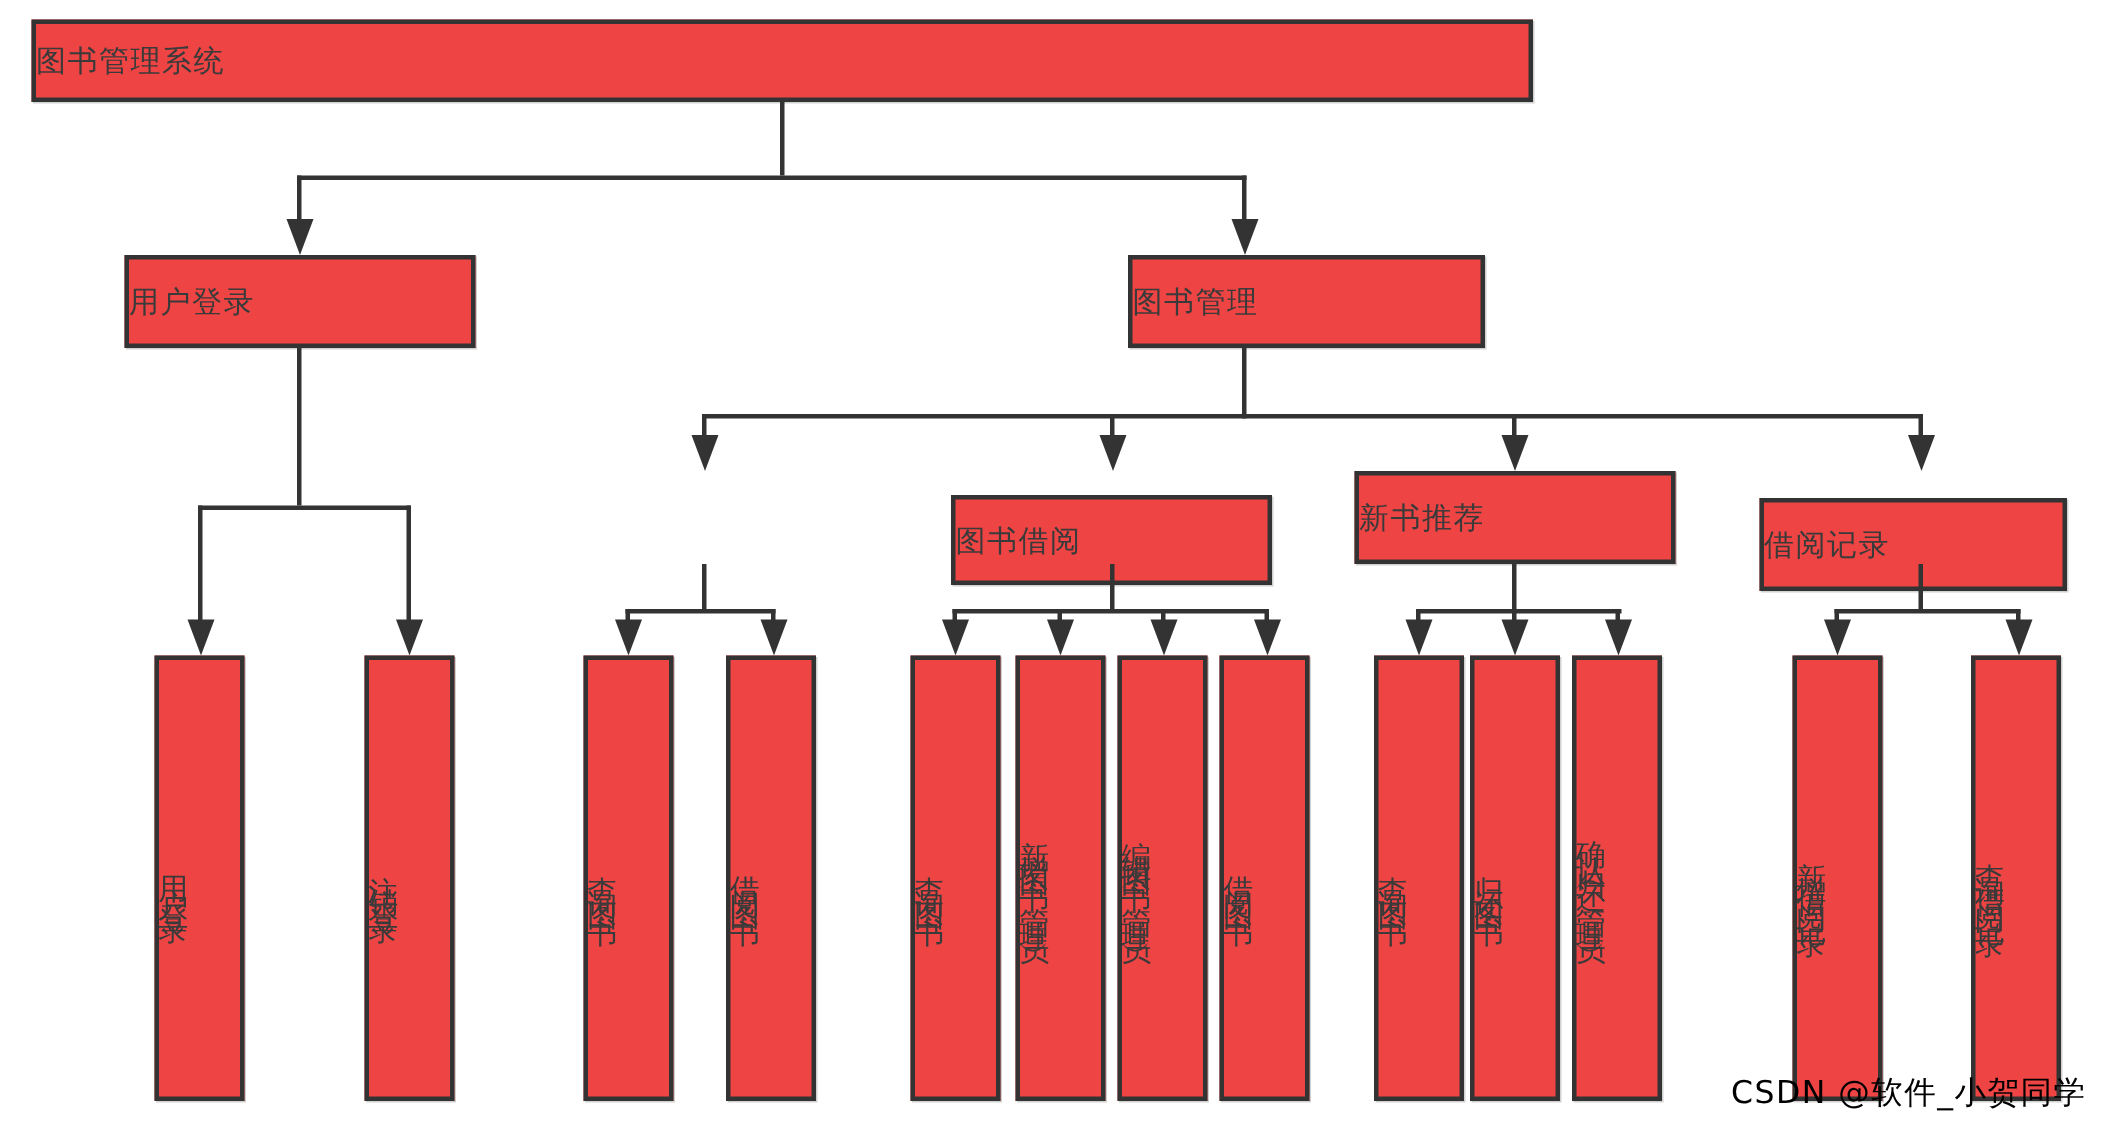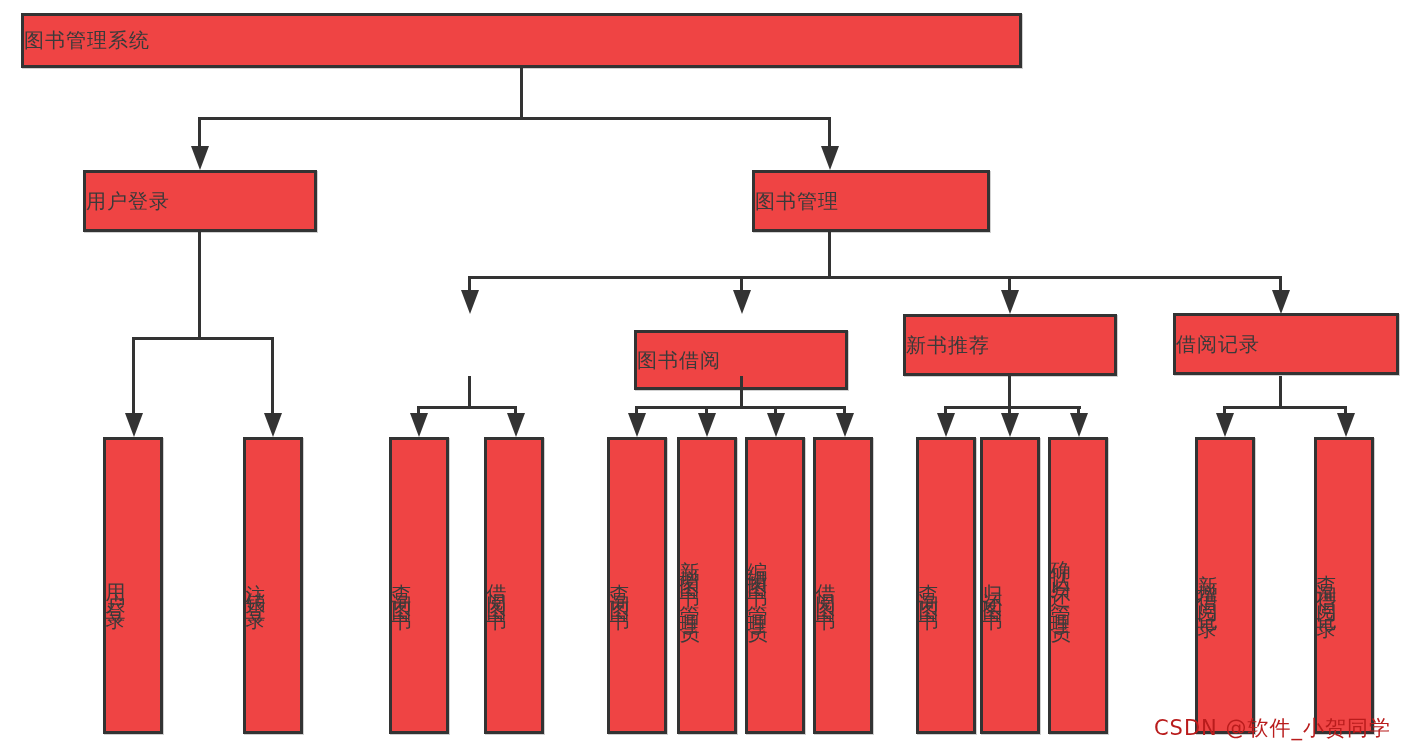--- a/index.html
+++ b/index.html
@@ -41,21 +41,21 @@
     width: 0; height: 0;
     border-left: 9px solid transparent;
     border-right: 9px solid transparent;
     border-top: 24px solid #333333;
   }
   .watermark {
     position: absolute;
     top: 714px;
     right: 14px;
     font-size: 21px;
-    color: #b91c1c;
+    color: #000000;
     letter-spacing: 1px;
     z-index: 5;
     white-space: nowrap;
   }
 </style>
 </head>
 <body>
 
 <div id="canvas">
 
@@ -94,21 +94,21 @@
   <div class="arrow" style="left:1001px; top:290px;"></div>
   <div class="line" style="left:1279px; top:276px; width:3px; height:16px;"></div>
   <div class="arrow" style="left:1272px; top:290px;"></div>
 
   <div class="box" style="left:634px; top:314px; width:214px; height:60px;margin-top:16px;">
     <span class="h-label">图书借阅</span>
   </div>
   <div class="box" style="left:903px; top:314px; width:214px; height:62px;">
     <span class="h-label">新书推荐</span>
   </div>
-  <div class="box" style="left:1173px; top:313px; width:226px; height:62px;">
+  <div class="box" style="left:1173px; top:332px; width:205px; height:62px;">
     <span class="h-label">借阅记录</span>
   </div>
 
   <div class="line" style="left:468px; top:376px; width:3px; height:30px;"></div>
   <div class="line" style="left:417px; top:406px; width:100px; height:3px;"></div>
   <div class="line" style="left:417px; top:406px; width:3px; height:9px;"></div>
   <div class="arrow" style="left:410px; top:413px;"></div>
   <div class="line" style="left:514px; top:406px; width:3px; height:9px;"></div>
   <div class="arrow" style="left:507px; top:413px;"></div>
 

